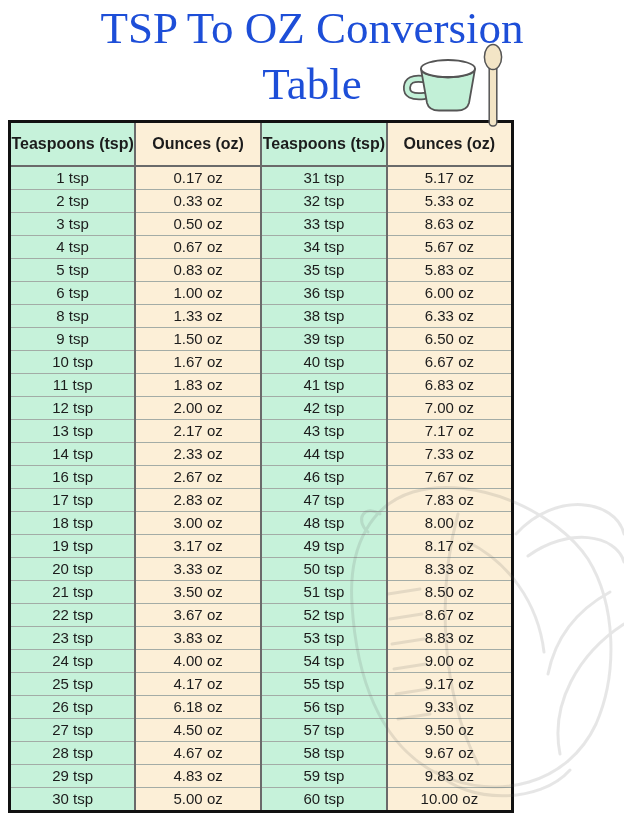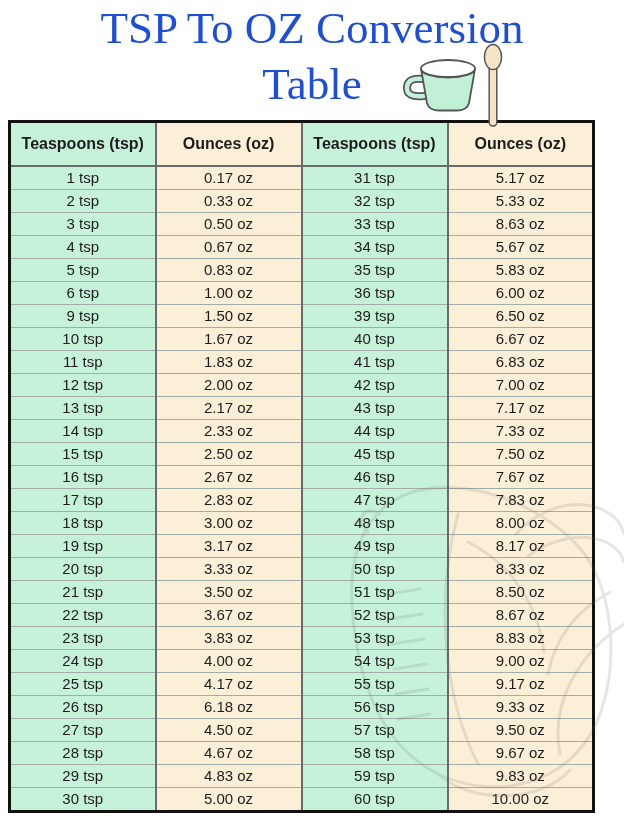--- a/index.html
+++ b/index.html
@@ -40,21 +40,21 @@
     z-index:6;
   }
   
   .watermark{
     position:absolute;left:318px;top:472px;width:306px;height:342px;
     z-index:3;opacity:.15;pointer-events:none;
   }
   
   table.conv{
     position:absolute;left:8px;top:120px;
-    width:587px;height:693px;
+    width:506px;height:693px;
     border-collapse:collapse;table-layout:fixed;
     z-index:1;
     background:#fff;
   }
   table.conv{border:3px solid var(--outline);}
   table.conv th{
     height:44px;
     font-family:"Liberation Sans", sans-serif;
     font-weight:bold;font-size:16px;
     text-align:center;vertical-align:middle;
@@ -158,20 +158,26 @@
           <td class="c-mint">35 tsp</td>
           <td class="c-cream">5.83 oz</td>
         </tr>
         <tr>
           <td class="c-mint">6 tsp</td>
           <td class="c-cream">1.00 oz</td>
           <td class="c-mint">36 tsp</td>
           <td class="c-cream">6.00 oz</td>
         </tr>
         <tr>
+          <td class="c-mint">8 tsp</td>
+          <td class="c-cream">1.33 oz</td>
+          <td class="c-mint">38 tsp</td>
+          <td class="c-cream">6.33 oz</td>
+        </tr>
+        <tr>
           <td class="c-mint">9 tsp</td>
           <td class="c-cream">1.50 oz</td>
           <td class="c-mint">39 tsp</td>
           <td class="c-cream">6.50 oz</td>
         </tr>
         <tr>
           <td class="c-mint">10 tsp</td>
           <td class="c-cream">1.67 oz</td>
           <td class="c-mint">40 tsp</td>
           <td class="c-cream">6.67 oz</td>
@@ -194,26 +200,20 @@
           <td class="c-mint">43 tsp</td>
           <td class="c-cream">7.17 oz</td>
         </tr>
         <tr>
           <td class="c-mint">14 tsp</td>
           <td class="c-cream">2.33 oz</td>
           <td class="c-mint">44 tsp</td>
           <td class="c-cream">7.33 oz</td>
         </tr>
         <tr>
-          <td class="c-mint">15 tsp</td>
-          <td class="c-cream">2.50 oz</td>
-          <td class="c-mint">45 tsp</td>
-          <td class="c-cream">7.50 oz</td>
-        </tr>
-        <tr>
           <td class="c-mint">16 tsp</td>
           <td class="c-cream">2.67 oz</td>
           <td class="c-mint">46 tsp</td>
           <td class="c-cream">7.67 oz</td>
         </tr>
         <tr>
           <td class="c-mint">17 tsp</td>
           <td class="c-cream">2.83 oz</td>
           <td class="c-mint">47 tsp</td>
           <td class="c-cream">7.83 oz</td>

